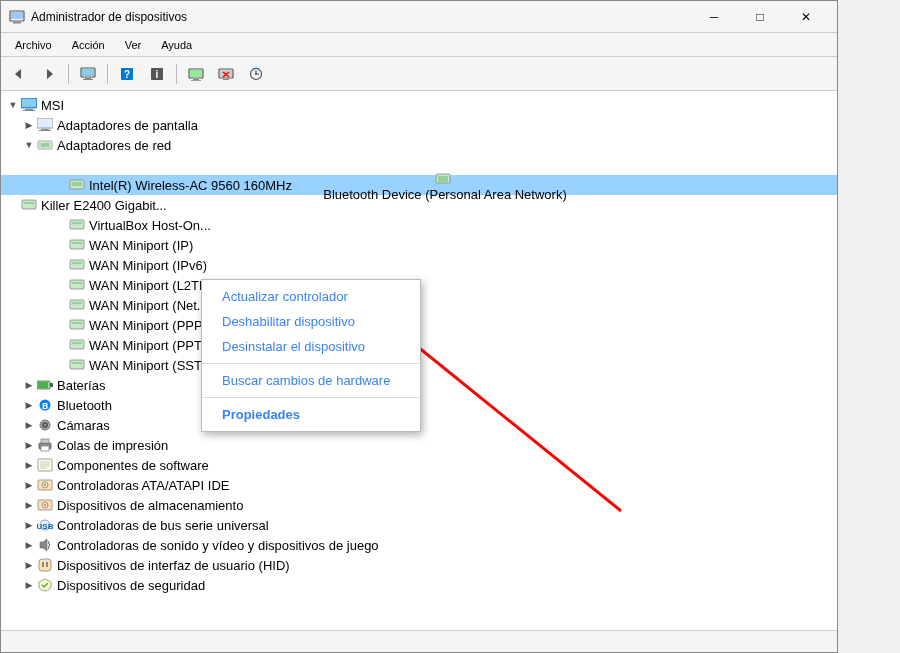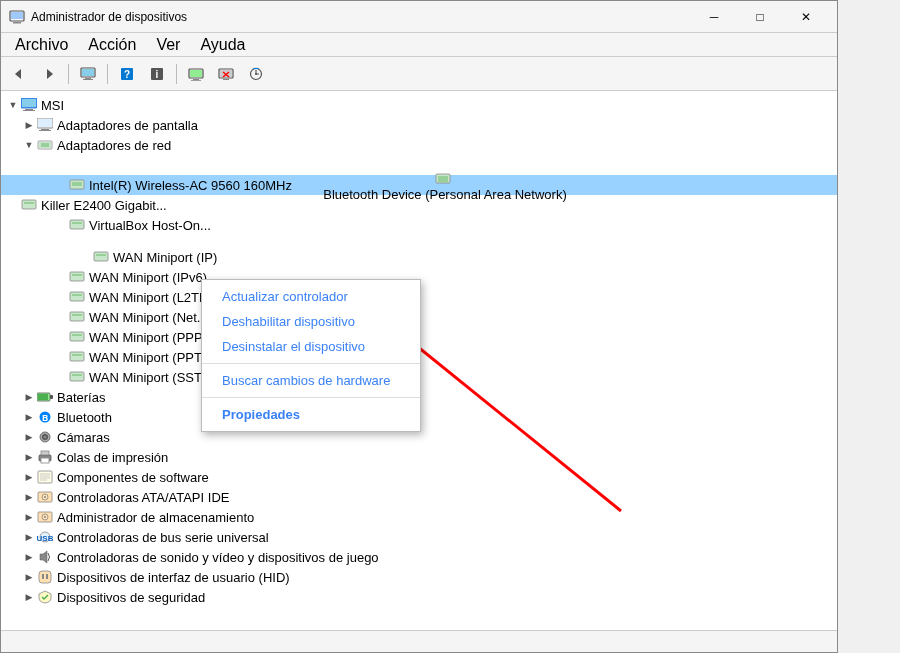--- a/index.html
+++ b/index.html
@@ -67,21 +67,21 @@
       border-bottom: 1px solid #ccc;
       height: 24px;
       display: flex;
       align-items: center;
       padding: 0 4px;
     }
 
     .menu-item {
       padding: 2px 10px;
       cursor: pointer;
-      font-size: 16px;
+      font-size: 11px;
     }
 
     
     .toolbar {
       background: #f5f5f5;
       border-bottom: 1px solid #ccc;
       height: 34px;
       display: flex;
       align-items: center;
       padding: 0 4px;
@@ -384,21 +384,21 @@
         <span class="item-icon">
           <svg width="16" height="14" viewBox="0 0 16 14">
               <rect x="1" y="2" width="14" height="9" rx="1" fill="#c8e6c9" stroke="#888" stroke-width="0.8"></rect>
               <line x1="3" y1="5" x2="13" y2="5" stroke="#4caf50" stroke-width="0.8"></line>
             </svg>
         </span>
         <span class="item-label">VirtualBox Host-On...</span>
       </div>
 
 
-      <div class="tree-item" style="padding-left:76px;margin-top:12px;">
+      <div class="tree-item" style="padding-left:52px;">
         <span class="expander" style="visibility:hidden;">▶</span>
         <span class="item-icon">
           <svg width="16" height="14" viewBox="0 0 16 14">
               <rect x="1" y="2" width="14" height="9" rx="1" fill="#c8e6c9" stroke="#888" stroke-width="0.8"></rect>
               <line x1="3" y1="5" x2="13" y2="5" stroke="#4caf50" stroke-width="0.8"></line>
             </svg>
         </span>
         <span class="item-label">WAN Miniport (IP)</span>
       </div>
 
@@ -543,21 +543,21 @@
 
       <div class="tree-item" style="padding-left:20px;">
         <span class="expander">▶</span>
         <span class="item-icon">
           <svg width="16" height="14" viewBox="0 0 16 14">
             <rect x="1" y="2" width="14" height="10" rx="1" fill="#ffe0b2" stroke="#888" stroke-width="0.8"></rect>
             <circle cx="8" cy="7" r="3" fill="none" stroke="#888" stroke-width="0.8"></circle>
             <circle cx="8" cy="7" r="1" fill="#888"></circle>
           </svg>
         </span>
-        <span class="item-label">Administrador de almacenamiento</span>
+        <span class="item-label">Dispositivos de almacenamiento</span>
       </div>
 
       <div class="tree-item" style="padding-left:20px;">
         <span class="expander">▶</span>
         <span class="item-icon">
           <svg width="16" height="14" viewBox="0 0 16 14">
             <circle cx="8" cy="7" r="5" fill="#e3f2fd" stroke="#888" stroke-width="0.8"></circle>
             <text x="8" y="11" text-anchor="middle" fill="#1565c0" font-size="8" font-weight="bold">USB</text>
           </svg>
         </span>

